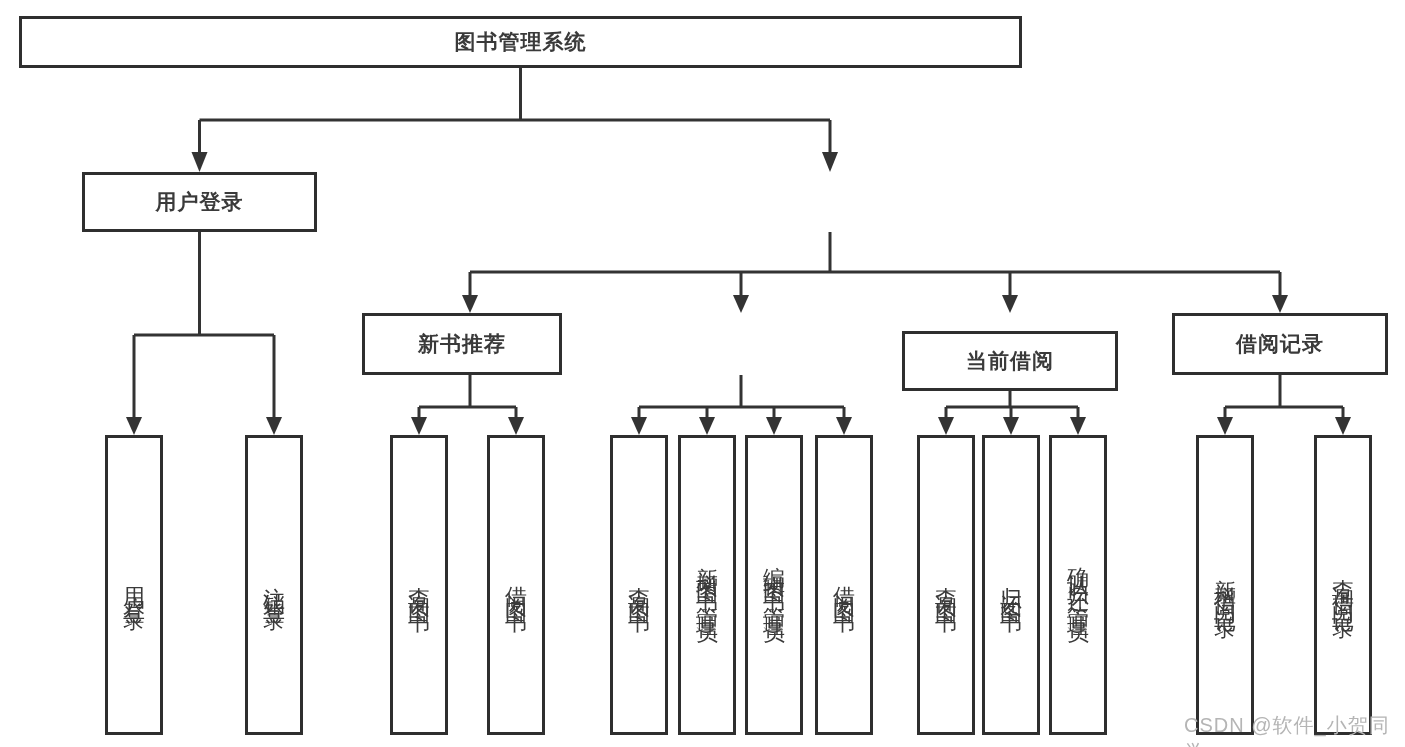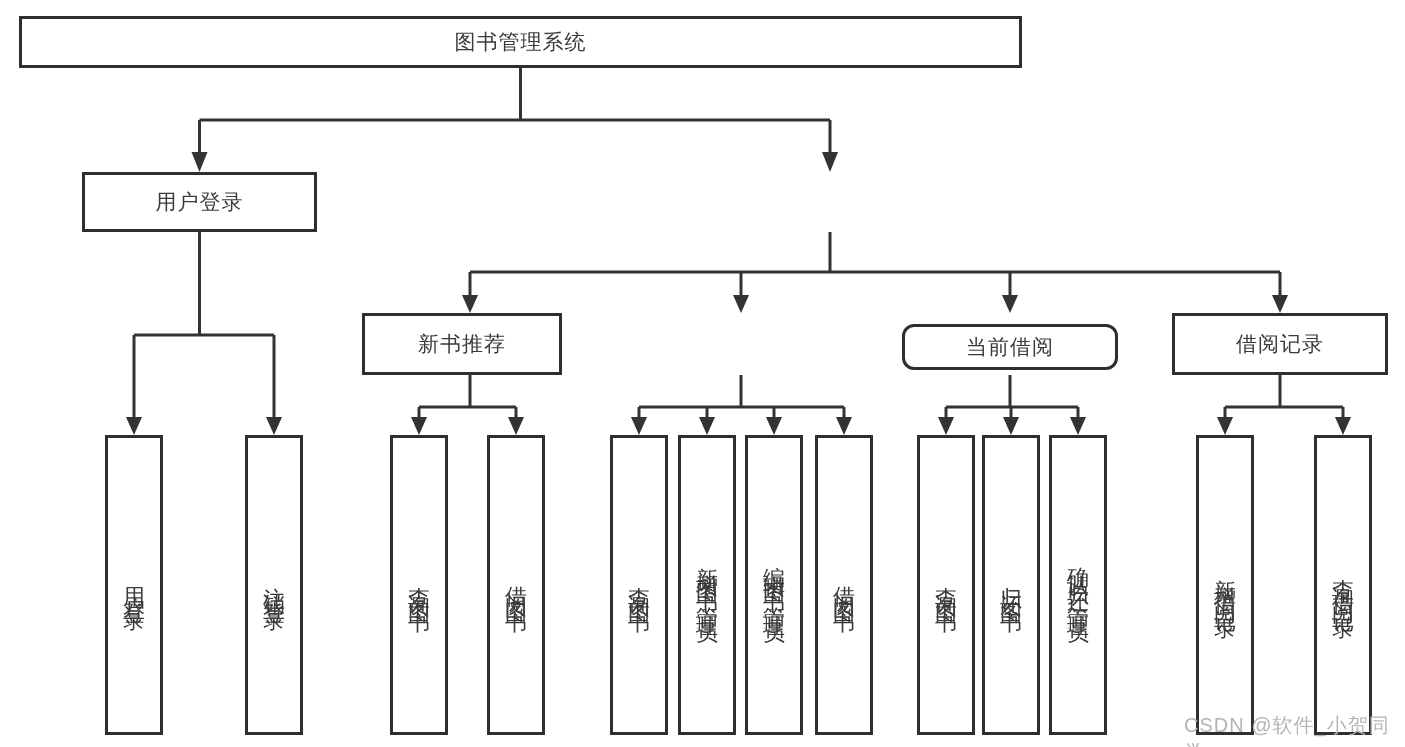--- a/index.html
+++ b/index.html
@@ -8,21 +8,21 @@
   .stage { position:relative; width:1405px; height:747px; background:#ffffff; overflow:hidden; }
   svg.wires { position:absolute; left:0; top:0; width:1405px; height:747px; }
   .cline { stroke:var(--line,#333333); stroke-width:3; fill:none; }
   .arrow { fill:var(--line,#333333); stroke:none; }
   .box {
     position:absolute; background:var(--box-bg,#ffffff);
     border:3px solid var(--box-border,#2f2f2f);
     display:flex; align-items:center; justify-content:center;
     color:var(--text,#3a3a3a);
   }
-  .hbox { font-size:21px; letter-spacing:1px; }
+  .hbox { font-size:21px; letter-spacing:1px;font-weight:bold; }
   .leaf { width:58px; top:435px; height:300px; }
   .leaf .lbl {
     writing-mode:vertical-rl; text-orientation:mixed;
     font-size:22px; letter-spacing:8px; line-height:1;
   }
   .watermark {
     position:absolute; left:1184px; top:712px; z-index:5;
     font-size:20px; letter-spacing:1px;
     color:var(--watermark,#b5b5b5);
   }
@@ -112,21 +112,21 @@
     <span class="lbl">图书管理系统</span>
   </div>
 
   <div class="box hbox" style="left:82px; top:172px; width:235px; height:60px;">
     <span class="lbl">用户登录</span>
   </div>
 
   <div class="box hbox" style="left:362px; top:313px; width:200px; height:62px;">
     <span class="lbl">新书推荐</span>
   </div>
-  <div class="box hbox" style="left:902px; top:324px; width:216px; height:46px;border-radius:12px;">
+  <div class="box hbox" style="left:902px; top:331px; width:216px; height:60px;">
     <span class="lbl">当前借阅</span>
   </div>
   <div class="box hbox" style="left:1172px; top:313px; width:216px; height:62px;">
     <span class="lbl">借阅记录</span>
   </div>
 
   <div class="box leaf" style="left:105px;">
     <span class="lbl">用户登录</span>
   </div>
   <div class="box leaf" style="left:245px;">

